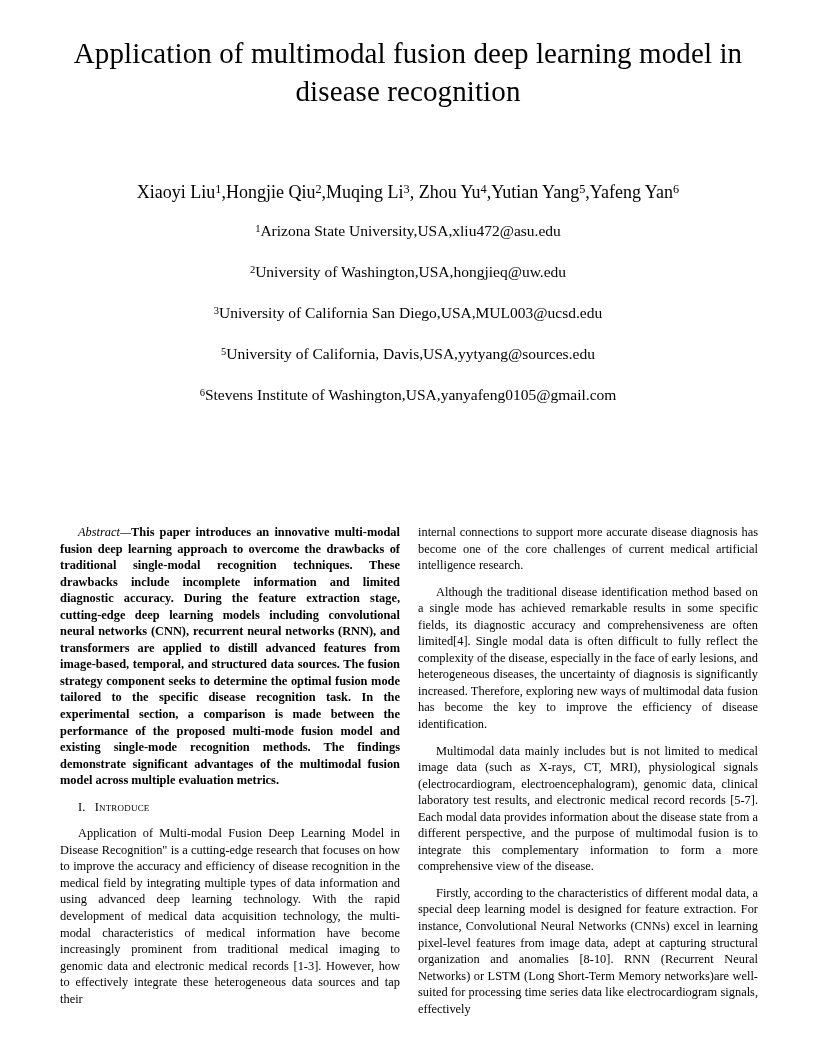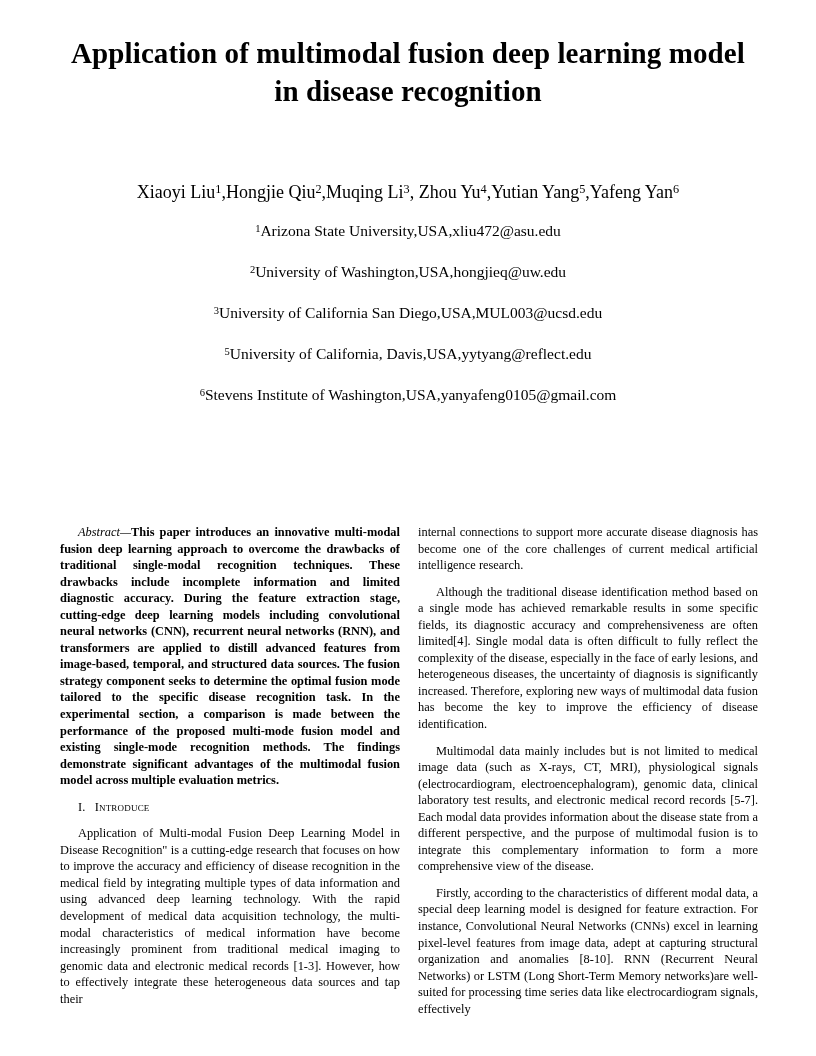--- a/index.html
+++ b/index.html
@@ -21,21 +21,21 @@
     box-sizing: border-box;
     padding: 0 60px;
     background: #ffffff;
   }
 
   
   .title {
     margin: 0;
     padding-top: 34px;
     font-size: 29px;
-    font-weight: bold;
+    font-weight: normal;
     line-height: 1.32;
     text-align: center;
     letter-spacing: 0.1px;
   }
 
   
   .authors {
     margin: 0;
     padding-top: 70px;
     font-size: 18px;
@@ -118,21 +118,21 @@
   <h1 class="title">Application of multimodal fusion deep learning model in disease recognition</h1>
 
   <div class="authors">
     <span><span>Xiaoyi Liu</span><sup>1</sup><span>,</span></span><span><span>Hongjie Qiu</span><sup>2</sup><span>,</span></span><span><span>Muqing Li</span><sup>3</sup><span>, </span></span><span><span>Zhou Yu</span><sup>4</sup><span>,</span></span><span><span>Yutian Yang</span><sup>5</sup><span>,</span></span><span><span>Yafeng Yan</span><sup>6</sup></span>
   </div>
 
   <div class="affiliations">
     <p class="affil"><sup>1</sup><span>Arizona State University,USA,xliu472@asu.edu</span></p>
     <p class="affil"><sup>2</sup><span>University of Washington,USA,hongjieq@uw.edu</span></p>
     <p class="affil"><sup>3</sup><span>University of California San Diego,USA,MUL003@ucsd.edu</span></p>
-    <p class="affil"><sup>5</sup><span>University of California, Davis,USA,yytyang@reflect.edu</span></p>
+    <p class="affil"><sup>5</sup><span>University of California, Davis,USA,yytyang@sources.edu</span></p>
     <p class="affil"><sup>6</sup><span>Stevens Institute of Washington,USA,yanyafeng0105@gmail.com</span></p>
   </div>
 
   <div class="columns">
 
     <div class="col">
       <p class="abstract"><span class="lead">Abstract</span><span class="lead">—</span><span>This paper introduces an innovative multi-modal fusion deep learning approach to overcome the drawbacks of traditional single-modal recognition techniques. These drawbacks include incomplete information and limited diagnostic accuracy. During the feature extraction stage, cutting-edge deep learning models including convolutional neural networks (CNN), recurrent neural networks (RNN), and transformers are applied to distill advanced features from image-based, temporal, and structured data sources. The fusion strategy component seeks to determine the optimal fusion mode tailored to the specific disease recognition task. In the experimental section, a comparison is made between the performance of the proposed multi-mode fusion model and existing single-mode recognition methods. The findings demonstrate significant advantages of the multimodal fusion model across multiple evaluation metrics.</span></p>
 
 
       <p class="section-head"><span class="section-num">I.</span><span class="section-gap"></span><span>Introduce</span></p>

